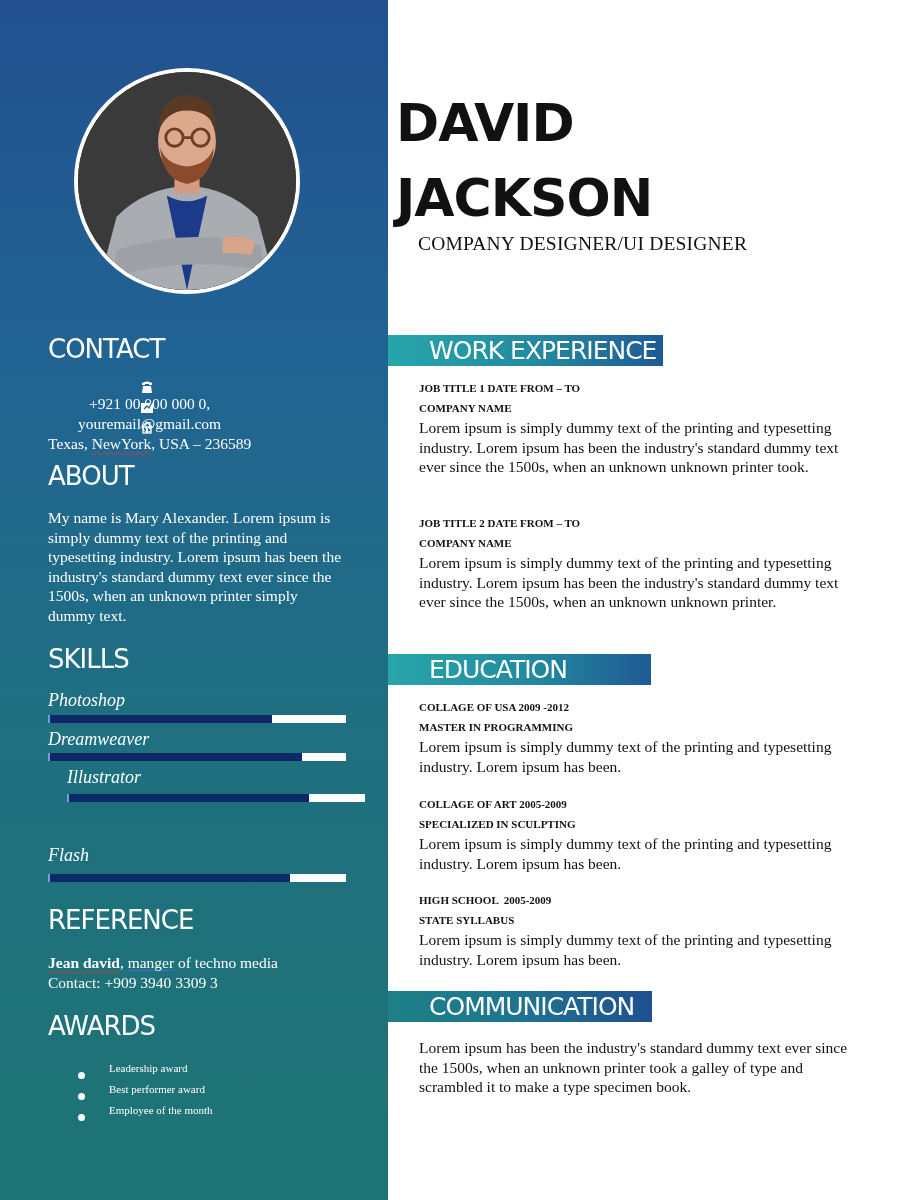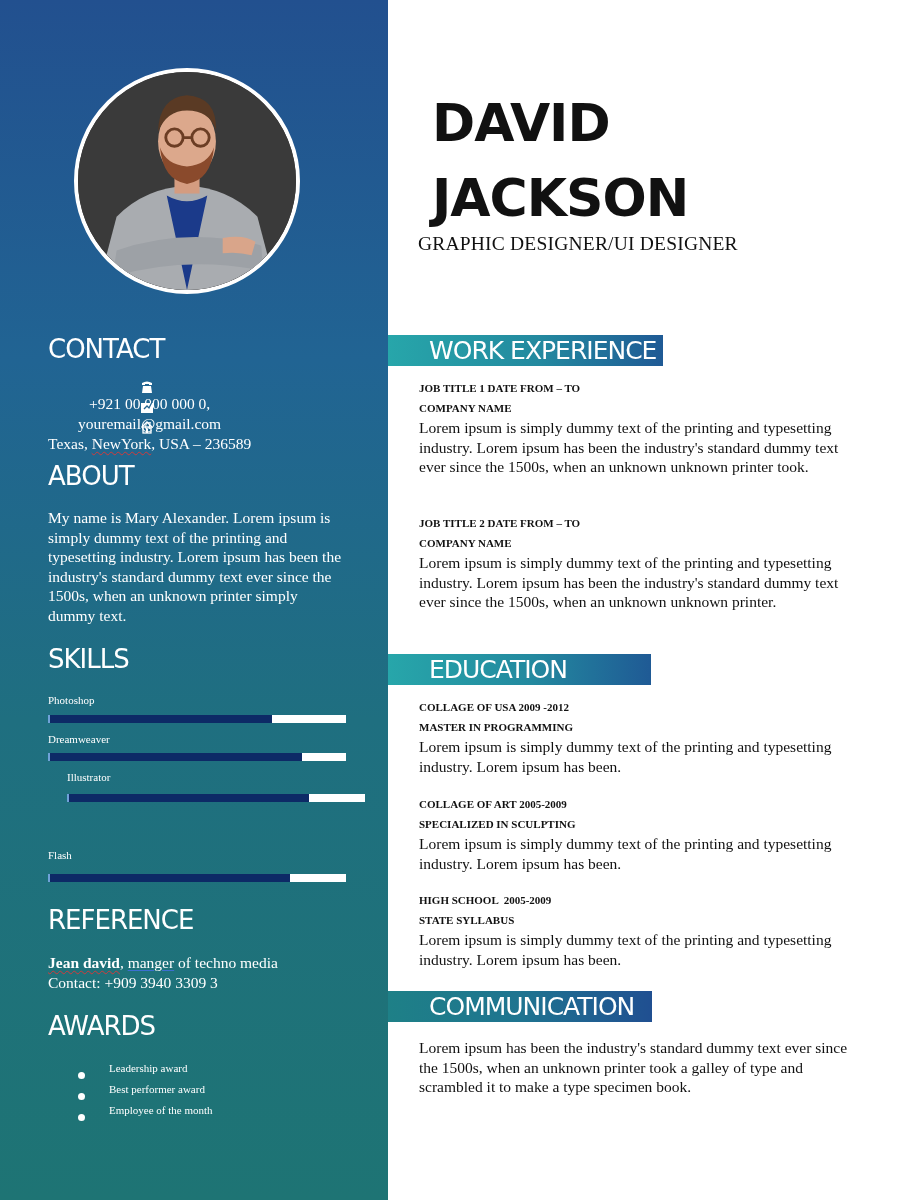--- a/index.html
+++ b/index.html
@@ -27,31 +27,31 @@
 
     .contact-row { display: flex; align-items: center; height: 20px; flex-direction: column; }
     .contact-row .ic { width: 16px; height: 14px; margin-right: 5px; display: inline-flex; align-items: center; justify-content: center; }
     .contact-row .ic svg { width: 14px; height: 14px; }
     .squiggle { text-decoration: underline wavy #d23a3a; text-decoration-thickness: 1px; text-underline-offset: 2px; }
     .squiggle-blue { text-decoration: underline #3b6fd0; text-decoration-thickness: 1px; text-underline-offset: 2px; }
 
     .about { width: 300px; }
 
     .skill { position: absolute; left: 48px; width: 298px; }
-    .skill-label { font-size: 11px; line-height: 18px; height: 18px; }
+    .skill-label { font-size: 18px; line-height: 18px; height: 18px; font-style: italic; }
     .skill-track { position: absolute; left: 0; width: 298px; height: 8px; background: #ffffff; }
     .skill-fill { position: absolute; left: 2px; top: 0; height: 8px; background: #0d2a66; }
     .skill-tick { position: absolute; left: 0; top: 0; width: 2px; height: 8px; background: #6fa1d8; }
 
     .awards-list { position: absolute; left: 72px; list-style: none; }
     .awards-list li { font-size: 11px; line-height: 21px; display: flex; align-items: flex-end; }
     .awards-list .bullet { width: 7px; height: 7px; border-radius: 50%; background: #ffffff; margin-right: 24px; margin-left: 6px; }
 
     
-    .name { position: absolute; left: 432px; font-family: "DejaVu Sans", sans-serif; font-size: 52px; color: #111111; letter-spacing: -1px; line-height: 56px; }
+    .name { position: absolute; left: 396px; font-family: "DejaVu Sans", sans-serif; font-size: 52px; color: #111111; letter-spacing: -1px; line-height: 56px; }
     .role { position: absolute; left: 418px; top: 233px; font-size: 19.5px; color: #111111; letter-spacing: 0.2px; }
 
     .band {
       position: absolute; left: 388px; height: 31px;
       background: linear-gradient(90deg, #27a6aa 0%, #23899f 55%, #1f5a95 100%);
       color: #ffffff; font-family: "DejaVu Sans", sans-serif; font-size: 25px; letter-spacing: -1px;
       padding-left: 41px; line-height: 31px; white-space: nowrap;
     }
     .band.comm { background: linear-gradient(90deg, #1e8087 0%, #1f7490 50%, #204f91 100%); }
 
@@ -173,21 +173,21 @@
     <li>
         <span class="bullet"></span>
         <span>Employee of the month</span>
       </li>
   </ul>
 </aside>
 
 <main>
   <h1 class="name" style="top:95px;">DAVID</h1>
   <h1 class="name" style="top:170px;">JACKSON</h1>
-  <div class="role">GRAPHIC DESIGNER/UI DESIGNER</div>
+  <div class="role">COMPANY DESIGNER/UI DESIGNER</div>
 
   <div class="band" style="top:335px; width:275px;">WORK EXPERIENCE</div>
 
   <div class="entry" style="top:379px;">
     <div class="t">JOB TITLE 1 DATE FROM – TO</div>
     <div class="t">COMPANY NAME</div>
     <div class="d">Lorem ipsum is simply dummy text of the printing and typesetting industry. Lorem ipsum has been the industry's standard dummy text ever since the 1500s, when an unknown unknown printer took.</div>
   </div>
   <div class="entry" style="top:514px;">
     <div class="t">JOB TITLE 2 DATE FROM – TO</div>

